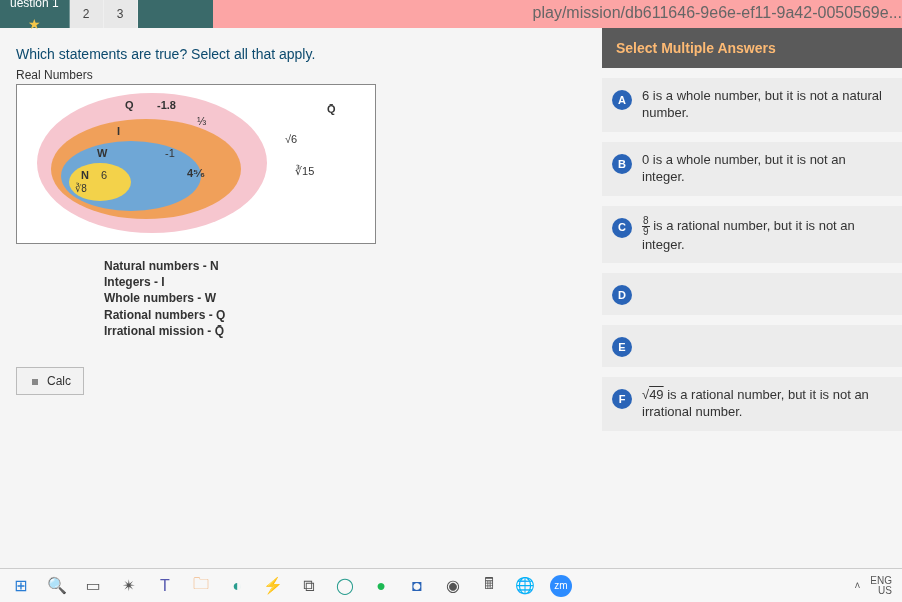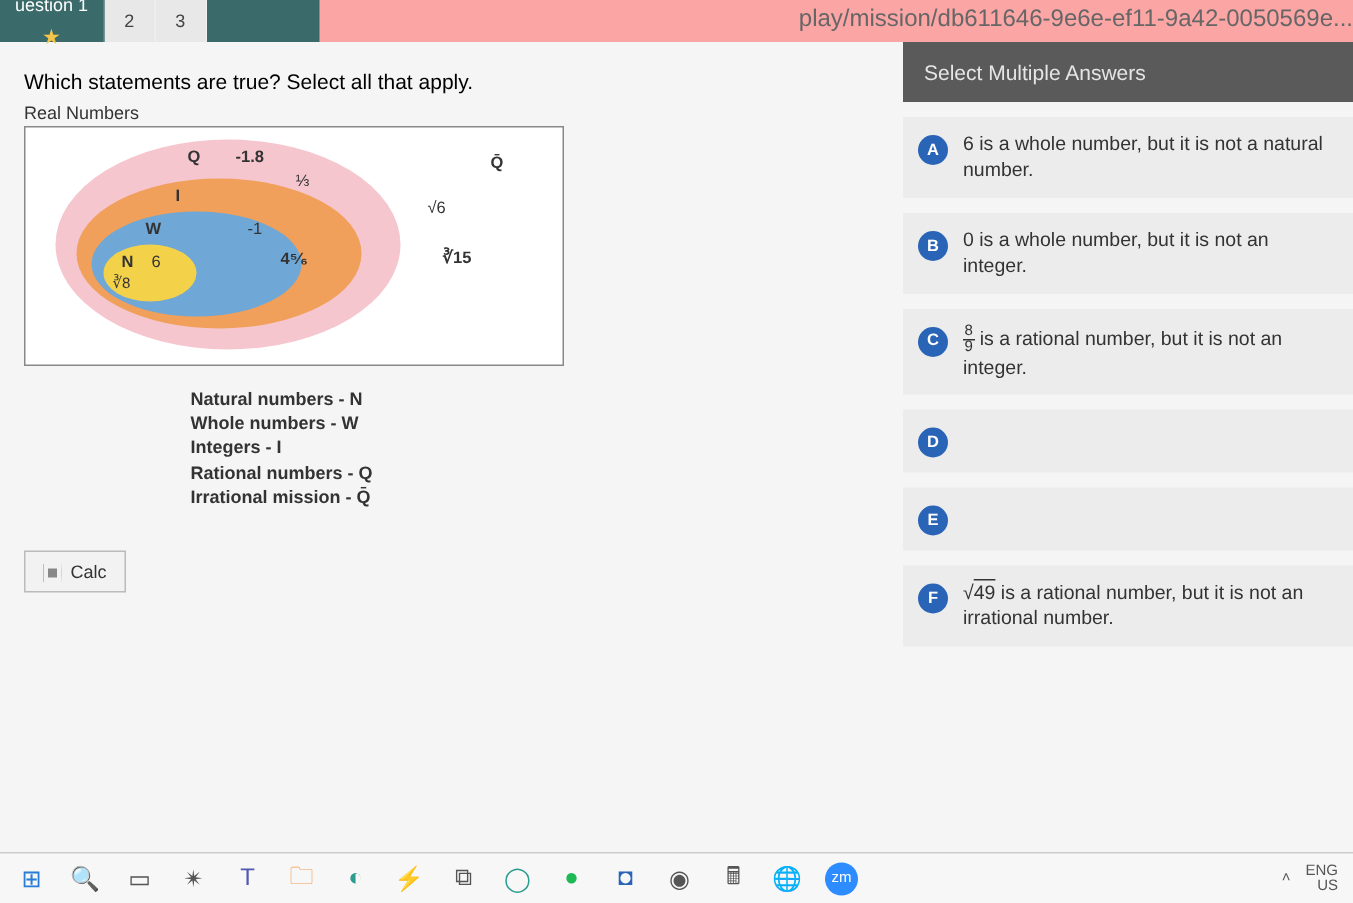--- a/index.html
+++ b/index.html
@@ -7,35 +7,35 @@
   
   .tabs { height:28px; background:#3a6a6a; display:flex; align-items:stretch; color:#fff; font-size:12px; }
   .tab { display:flex; align-items:center; justify-content:center; min-width:34px; border-right:1px solid rgba(255,255,255,.3); background:#e8e8e8; color:#444;flex-direction:column; }
   .tab.active { background:#3a6a6a; color:#fff; padding:0 10px; gap:6px; }
   .star-icon { color:#f3c64a; font-size:14px; }
   .url-frag { margin-left:auto; color:#666; font-size:16px; background:#fca5a5; padding:4px 0 4px 320px; white-space:nowrap; overflow:hidden; }
   
   .stage { display:flex; height:calc(100% - 28px - 34px); }
   .left { flex:1; padding:18px 16px; }
   .right { width:300px; }
-  .prompt { font-size:14px; color:#000000; margin-bottom:6px; }
+  .prompt { font-size:14px; color:#0c4a6e; margin-bottom:6px; }
   .dia-title { font-size:12px; font-weight:normal; color:#333; }
   .diagram-box { border:1px solid #888; width:360px; height:160px; position:relative; margin-top:2px; background:#fff; }
   
   .ell { position:absolute; border-radius:50%; }
   .ell.q { left:20px; top:8px;  width:230px; height:140px; background:#f6c6cf; }
   .ell.i { left:34px; top:34px; width:190px; height:100px; background:#f0a05a; }
   .ell.w { left:44px; top:56px; width:140px; height:70px;  background:#6fa7d6; }
   .ell.n { left:52px; top:78px; width:62px; height:38px;  background:#f3d24a; }
   .dlabel { position:absolute; font-size:11px; font-weight:bold; color:#333; }
-  .legend { margin-left:111px; margin-top:14px; font-size:12px; font-weight:bold; color:#333; line-height:1.35; }
+  .legend { margin-left:88px; margin-top:14px; font-size:12px; font-weight:bold; color:#333; line-height:1.35; }
   .calc-btn { margin-top:28px; display:inline-flex; align-items:flex-end; gap:6px; border:1px solid #bbb; background:#f2f2f2; padding:6px 12px; font-size:12px; color:#333; }
   .grid-icon { display:inline-block; width:12px; height:12px; background:#888; box-shadow:inset 3px 0 #f2f2f2, inset 0 3px #f2f2f2, inset -3px 0 #f2f2f2, inset 0 -3px #f2f2f2; }
   
-  .ans-head { background:#5a5a5a; color:#e5e5e5; font-size:14px; font-weight:normal; padding:12px 14px; }
+  .ans-head { background:#5a5a5a; color:#fdba74; font-size:14px; font-weight:bold; padding:12px 14px; }
   .ans { background:#ececec; padding:10px 12px 10px 10px; margin-top:10px; display:flex; gap:10px; font-size:13px; color:#333; align-items:flex-start; line-height:1.3; }
   .badge { flex:0 0 20px; width:20px; height:20px; border-radius:50%; background:#2a64b7; color:#fff; font-size:11px; font-weight:bold; display:flex; align-items:center; justify-content:center; margin-top:2px; }
   .frac { display:inline-block; text-align:center; font-size:10px; line-height:1; vertical-align:middle; }
   .frac .n { display:block; border-bottom:1px solid #333; padding:0 1px; }
   .frac .d { display:block; padding:0 1px; }
   .sqrt { white-space:nowrap; }
   
   .taskbar { position:absolute; bottom:0; left:0; right:0; height:34px; background:#f7f7f7; border-top:1px solid #ccc; display:flex; align-items:center; padding:0 10px; gap:14px; }
   .tb-item { font-size:16px; color:#555; display:flex; align-items:center; justify-content:center; width:22px; height:22px; }
   .tb-right { margin-left:auto; display:flex; align-items:center; gap:10px; font-size:10px; color:#555; }
@@ -71,27 +71,27 @@
       <span class="dlabel" style="left:180px;top:30px;font-weight:normal">⅓</span>
       <span class="dlabel" style="left:80px;top:62px">W</span>
       <span class="dlabel" style="left:148px;top:62px;font-weight:normal">-1</span>
       <span class="dlabel" style="left:170px;top:82px;font-weight:bold">4⁵⁄₆</span>
       <span class="dlabel" style="left:64px;top:84px">N</span>
       <span class="dlabel" style="left:84px;top:84px;font-weight:normal">6</span>
       <span class="dlabel" style="left:58px;top:98px;font-size:10px;font-weight:normal">∛8</span>
 
       <span class="dlabel" style="left:310px;top:18px">Q̄</span>
       <span class="dlabel" style="left:268px;top:48px;font-weight:normal">√6</span>
-      <span class="dlabel" style="left:278px;top:80px;font-weight:bold">∛15</span>
+      <span class="dlabel" style="left:278px;top:80px;font-weight:normal">∛15</span>
     </div>
 
     <div class="legend">
       <div>Natural numbers - N</div>
+      <div>Integers - I</div>
       <div>Whole numbers - W</div>
-      <div>Integers - I</div>
       <div>Rational numbers - Q</div>
       <div>Irrational mission - Q̄</div>
     </div>
 
     <button class="calc-btn">
       <span class="grid-icon"></span>
       <span>Calc</span>
     </button>
   </div>
 

